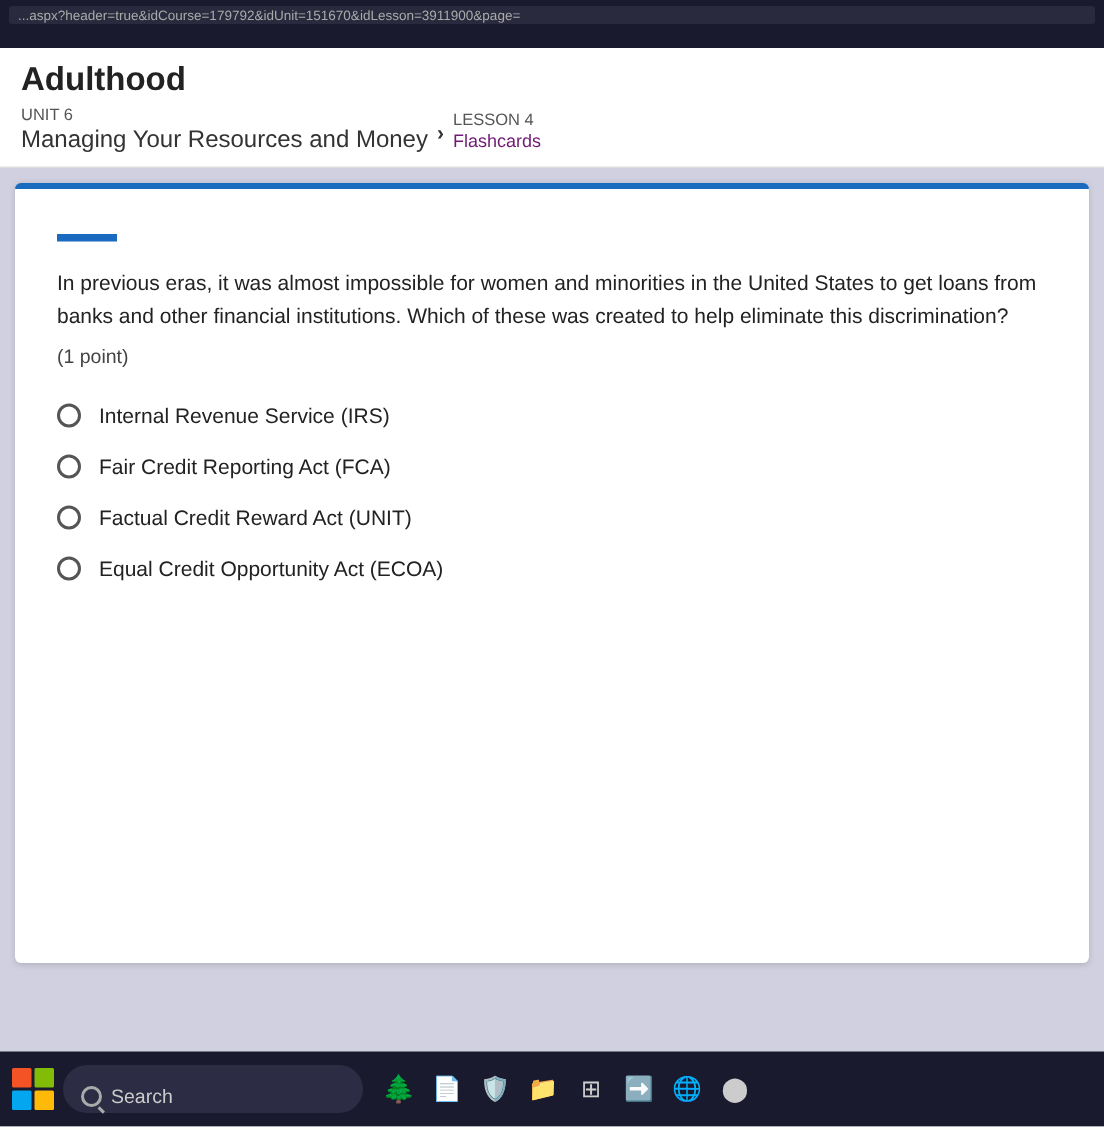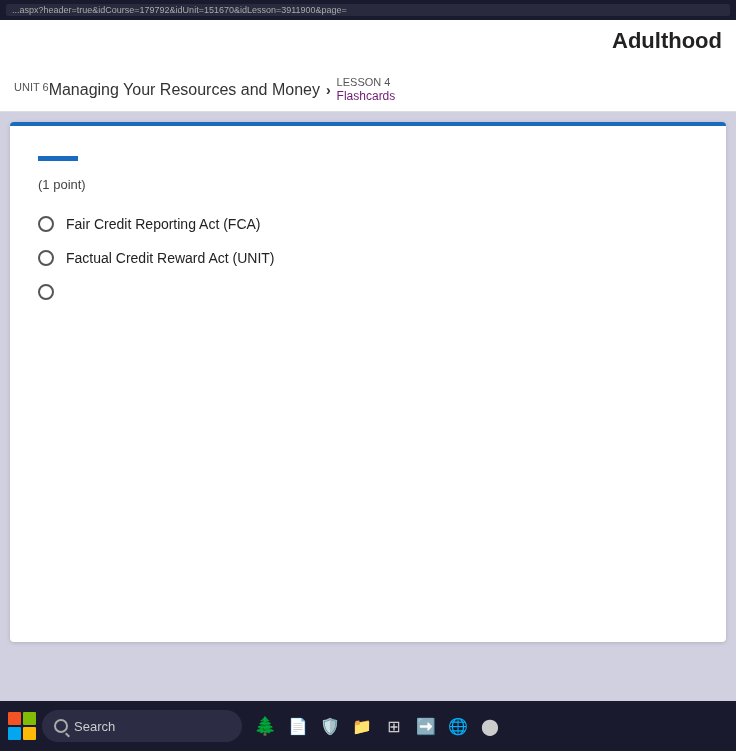--- a/index.html
+++ b/index.html
@@ -8,25 +8,25 @@
       height: 751px;
       font-family: Arial, sans-serif;
       background: #c8c8d8;
       overflow: hidden;
       position: relative;
     }
 
     
     .top-bar {
       background: #1a1a2e;
-      height: 20px;
+      height: 32px;
       width: 100%;
       display: flex;
-      align-items: center;
-      padding: 0 6px;
+      align-items: flex-end;
+      padding: 16px 6px;
     }
     .url-bar {
       background: #2a2a3e;
       color: #aaa;
       font-size: 9px;
       padding: 1px 6px;
       border-radius: 2px;
       flex: 1;
       overflow: hidden;
       white-space: nowrap;
@@ -36,33 +36,32 @@
     
     .page-header {
       background: white;
       padding: 8px 14px 6px 14px;
       border-bottom: 1px solid #ddd;
     }
     .page-title {
       font-size: 22px;
       font-weight: bold;
       color: #222;
-      margin-bottom: 21px;
-      text-align: right;
+      margin-bottom: 4px;
     }
     .breadcrumb {
       display: flex;
       align-items: center;
       gap: 6px;
       font-size: 12px;
       color: #333;
     }
     .breadcrumb-unit {
       display: flex;
-      flex-direction: row;
+      flex-direction: column;
       line-height: 1.3;
     }
     .breadcrumb-unit .unit-label {
       font-size: 11px;
       color: #555;
     }
     .breadcrumb-unit .unit-name {
       font-size: 16px;
       color: #333;
       font-weight: 500;
@@ -178,21 +177,21 @@
     .win-square {
       border-radius: 1px;
     }
     .win-square-1 { background: #f35325; }
     .win-square-2 { background: #81bc06; }
     .win-square-3 { background: #05a6f0; }
     .win-square-4 { background: #ffba08; }
 
     .search-bar {
       display: flex;
-      align-items: center;
+      align-items: flex-end;
       background: #2c2c44;
       border-radius: 16px;
       padding: 4px 12px;
       gap: 6px;
       width: 200px;
       height: 32px;
       flex-shrink: 0;
     }
     .search-icon-circle {
       width: 14px;
@@ -259,32 +258,38 @@
       <span class="lesson-label">LESSON 4</span>
       <span class="lesson-name">Flashcards</span>
     </div>
   </div>
 </div>
 
 <div class="main-content">
   <div class="card">
     <div class="card-inner">
       <div class="blue-accent-bar"></div>
+      <p class="question-text">In previous eras, it was almost impossible for women and minorities in the United States to get loans from banks and other financial institutions. Which of these was created to help eliminate this discrimination?</p>
       <p class="points-label">(1 point)</p>
       <ul class="options-list">
+        <li class="option-item">
+          <div class="radio-circle"></div>
+          <span>Internal Revenue Service (IRS)</span>
+        </li>
         <li class="option-item">
           <div class="radio-circle"></div>
           <span>Fair Credit Reporting Act (FCA)</span>
         </li>
         <li class="option-item">
           <div class="radio-circle"></div>
           <span>Factual Credit Reward Act (UNIT)</span>
         </li>
         <li class="option-item">
           <div class="radio-circle"></div>
+          <span>Equal Credit Opportunity Act (ECOA)</span>
         </li>
       </ul>
     </div>
   </div>
 </div>
 
 <div class="taskbar">
   <div class="taskbar-windows-icon">
     <div class="win-square win-square-1"></div>
     <div class="win-square win-square-2"></div>

